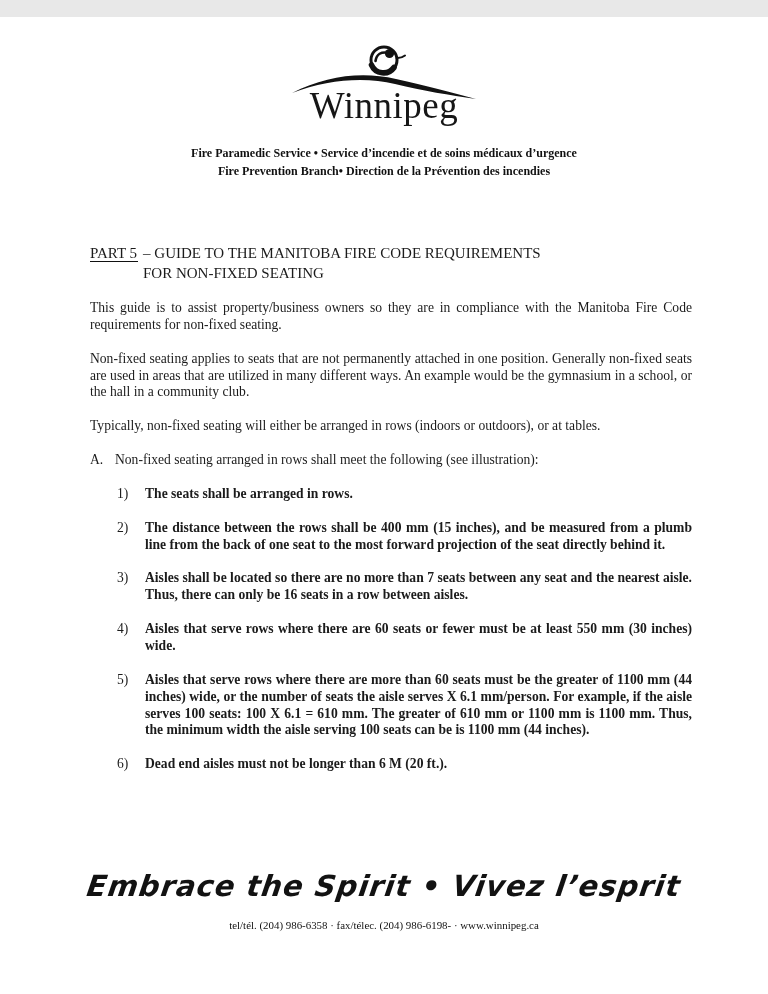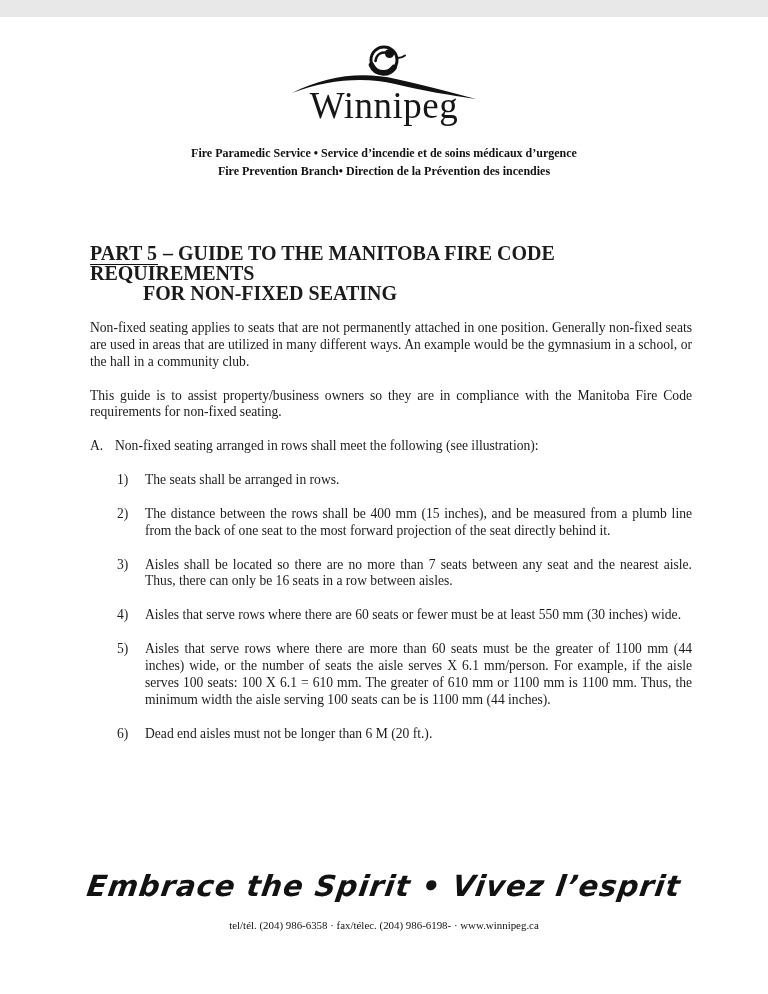--- a/index.html
+++ b/index.html
@@ -28,35 +28,35 @@
     position:absolute; top:127px; left:0; width:100%;
     text-align:center; font-weight:bold;
     font-size:12px; line-height:18px; color:#111;
   }
 
   
   .content {
     position:absolute; top:226px; left:90px; width:602px;
     font-size:13.6px; line-height:16.9px;
   }
-  .doc-title { font-weight:bold; font-size:20px; line-height:20px; margin:0 0 11px 0; }
+  .doc-title { font-weight:normal; font-size:15px; line-height:20px; margin:0 0 11px 0; }
   .doc-title .part { border-bottom:1.8px solid #111; padding-right:1px; }
   .doc-title .t1-rest { margin-left:5px; }
   .doc-title .t2 { padding-left:53px; }
 
   p.body { margin:16.9px 0 0 0; text-align:justify; }
   p.body.left { text-align:left; }
 
   .sec-a { display:flex; margin-top:16.9px; }
   .sec-a .mk { flex:none; width:25px; }
   .sec-a .tx { flex:1; }
 
   .item { display:flex; margin-top:16.9px; padding-left:27px; }
   .item .mk { flex:none; width:28px; }
-  .item .tx { flex:1; text-align:justify; }
+  .item .tx { flex:1; text-align:justify;font-weight:bold; }
 
   
   .tagline {
     position:absolute; top:852px; left:0; width:100%;
     text-align:center;
     font-family:"DejaVu Sans", sans-serif;
     font-style:italic; font-weight:bold;
     font-size:29px; letter-spacing:1px;
     transform:skewX(-8deg);
     color:#121212;
@@ -91,22 +91,23 @@
     <div>Fire Prevention Branch• Direction de la Prévention des incendies</div>
   </div>
 
   <div class="content">
 
     <div class="doc-title">
       <div><span class="part">PART 5</span><span class="t1-rest">– GUIDE TO THE MANITOBA FIRE CODE REQUIREMENTS</span></div>
       <div class="t2">FOR NON-FIXED SEATING</div>
     </div>
 
+    <p class="body">This guide is to assist property/business owners so they are in compliance with the Manitoba Fire Code requirements for non-fixed seating.</p>
     <p class="body">Non-fixed seating applies to seats that are not permanently attached in one position.  Generally non-fixed seats are used in areas that are utilized in many different ways.  An example would be the gymnasium in a school, or the hall in a community club.</p>
-    <p class="body">This guide is to assist property/business owners so they are in compliance with the Manitoba Fire Code requirements for non-fixed seating.</p>
+    <p class="body left">Typically, non-fixed seating will either be arranged in rows (indoors or outdoors), or at tables.</p>
 
     <div class="sec-a">
       <span class="mk">A.</span>
       <span class="tx">Non-fixed seating arranged in rows shall meet the following (see illustration):</span>
     </div>
 
     <div class="item">
       <span class="mk">1)</span>
       <span class="tx">The seats shall be arranged in rows.</span>
     </div>

